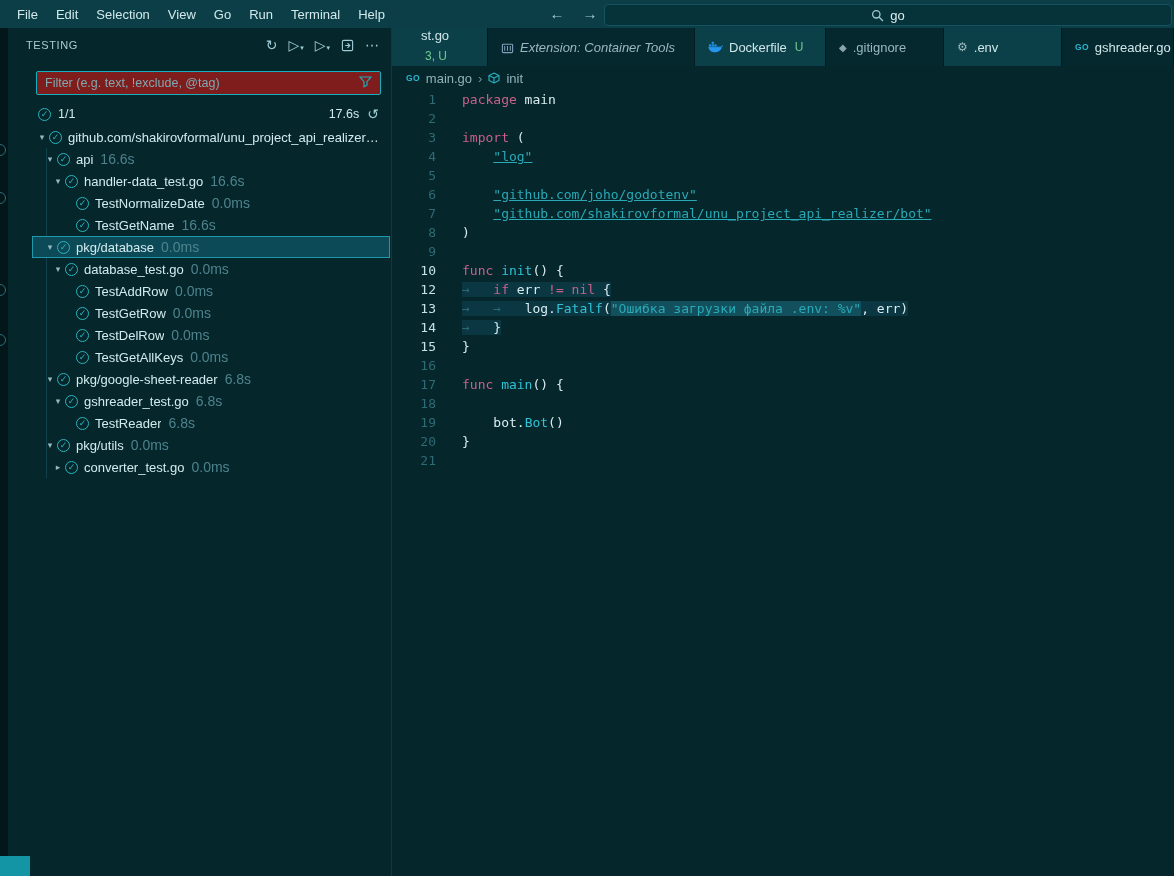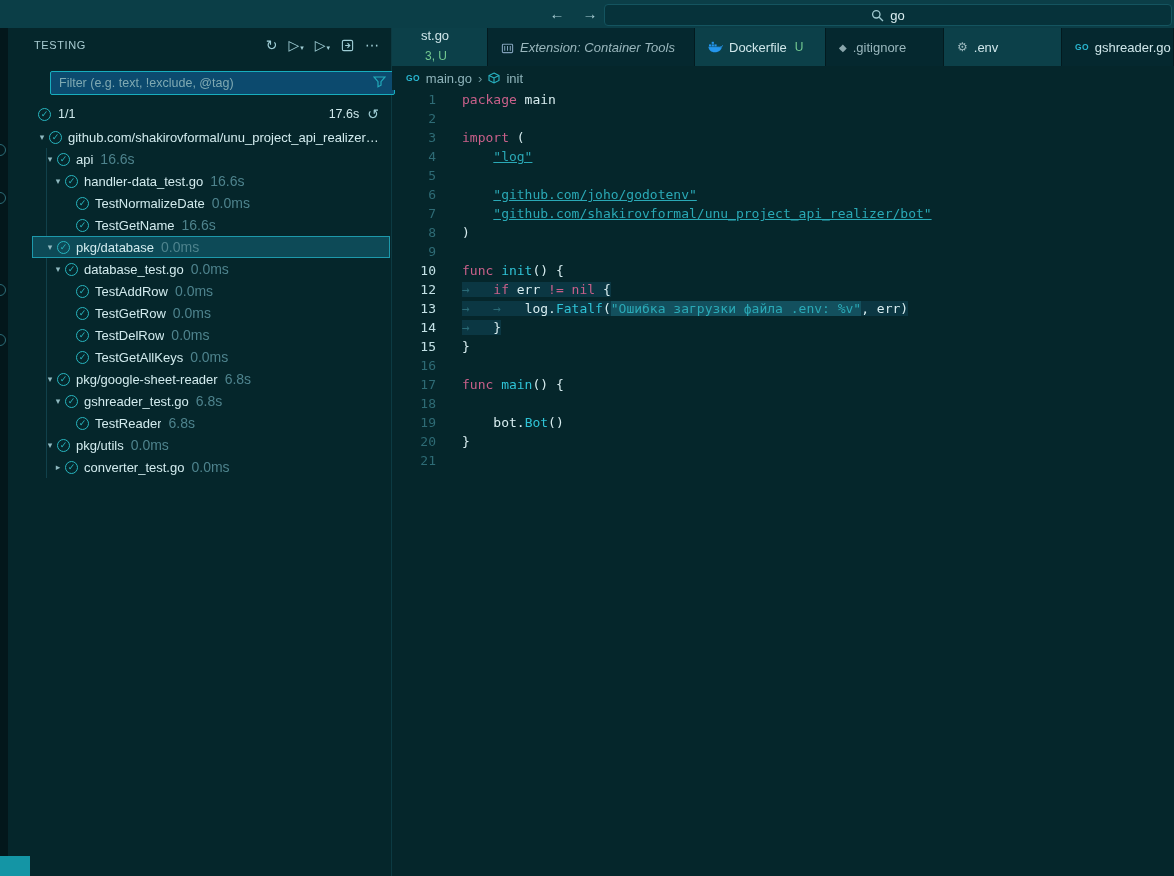--- a/index.html
+++ b/index.html
@@ -17,25 +17,25 @@
   .cmd-box{position:absolute;left:604px;right:2px;top:4px;height:20px;background:#06323a;border:1px solid #14545f;border-radius:4px;
     display:flex;align-items:center;justify-content:center;gap:6px;color:#d9edf0;font-size:13px;}
   .mag{display:flex;align-items:center;}
   
   .activity-sliver{position:absolute;left:0;top:28px;bottom:0;width:8px;background:#03171b;z-index:3;overflow:hidden;}
   .frag{position:absolute;left:-6px;width:10px;height:10px;border:1.5px solid #2c6d78;border-radius:50%;}
   .corner{position:absolute;left:0;bottom:0;width:30px;height:20px;background:#1495a5;z-index:5;}
   
   .sidebar{position:absolute;left:8px;top:28px;width:384px;bottom:0;background:#05262b;border-right:1px solid #0c3a42;z-index:2;box-sizing:border-box;}
   .side-header{height:34px;display:flex;align-items:center;}
-  .side-title{margin-left:26px;font-size:11px;letter-spacing:.6px;color:#a9ccd2;}
+  .side-title{margin-left:18px;font-size:11px;letter-spacing:.6px;color:#a9ccd2;}
   .side-icons{margin-left:auto;margin-right:12px;display:flex;gap:11px;align-items:center;color:#9fcdd5;font-size:14px;}
   .icon-btn{display:flex;align-items:flex-end;cursor:pointer;line-height:1;}
   .icon-btn .dd{font-size:7px;margin-left:1px;margin-bottom:1px;}
-  .filter-box{margin:9px 0 0 42px;width:345px;height:24px;box-sizing:border-box;border:1px solid #17aebe;border-radius:2px;background:#0c4a6e;
+  .filter-box{margin:9px 0 0 28px;width:345px;height:24px;box-sizing:border-box;border:1px solid #17aebe;border-radius:2px;background:#7f1d1d;
     display:flex;align-items:center;padding:0 8px;}
   .filter-text{color:#7fa9b2;font-size:12.5px;flex:1;white-space:nowrap;overflow:hidden;}
   .summary-row{display:flex;align-items:center;margin:9px 12px 0 30px;color:#cfe9ec;font-size:12.5px;height:20px;}
   .summary-row .spacer{flex:1;}
   .summary-row .hist{margin-left:8px;color:#9fcdd5;font-size:14px;}
   
   .tree{position:absolute;top:98px;left:0;right:0;}
   .guide{position:absolute;left:38px;top:22px;height:330px;border-left:1px solid #11414b;}
   .row{height:22px;display:flex;align-items:center;position:relative;font-size:13px;color:#d2ebee;overflow:hidden;box-sizing:border-box;}
   .chev{width:14px;flex:none;color:#8fb9c0;font-size:9px;display:flex;justify-content:center;z-index:1;}
@@ -77,20 +77,30 @@
   .tok.s{color:#2aa9b6;}
   .tok.l{color:#2aa9b6;text-decoration:underline;}
   .tok.w{color:#2a6a76;}
   .tok.h1{background:#13505e;}
   .tok.h2{background:#0b3743;}
 </style>
 </head>
 <body>
 
 <div class="titlebar">
+  <div class="menus">
+      <span class="menu-item">File</span>
+      <span class="menu-item">Edit</span>
+      <span class="menu-item">Selection</span>
+      <span class="menu-item">View</span>
+      <span class="menu-item">Go</span>
+      <span class="menu-item">Run</span>
+      <span class="menu-item">Terminal</span>
+      <span class="menu-item">Help</span>
+    </div>
   <span class="nav back">←</span>
   <span class="nav fwd">→</span>
   <div class="cmd-box">
     <span class="mag">
       <svg width="13" height="13" viewBox="0 0 13 13">
           <circle cx="5.3" cy="5.3" r="3.7" fill="none" stroke="#9fc9d0" stroke-width="1.3"></circle>
           <line x1="8.2" y1="8.2" x2="12" y2="12" stroke="#9fc9d0" stroke-width="1.3"></line>
         </svg>
     </span>
     <span>go</span>

